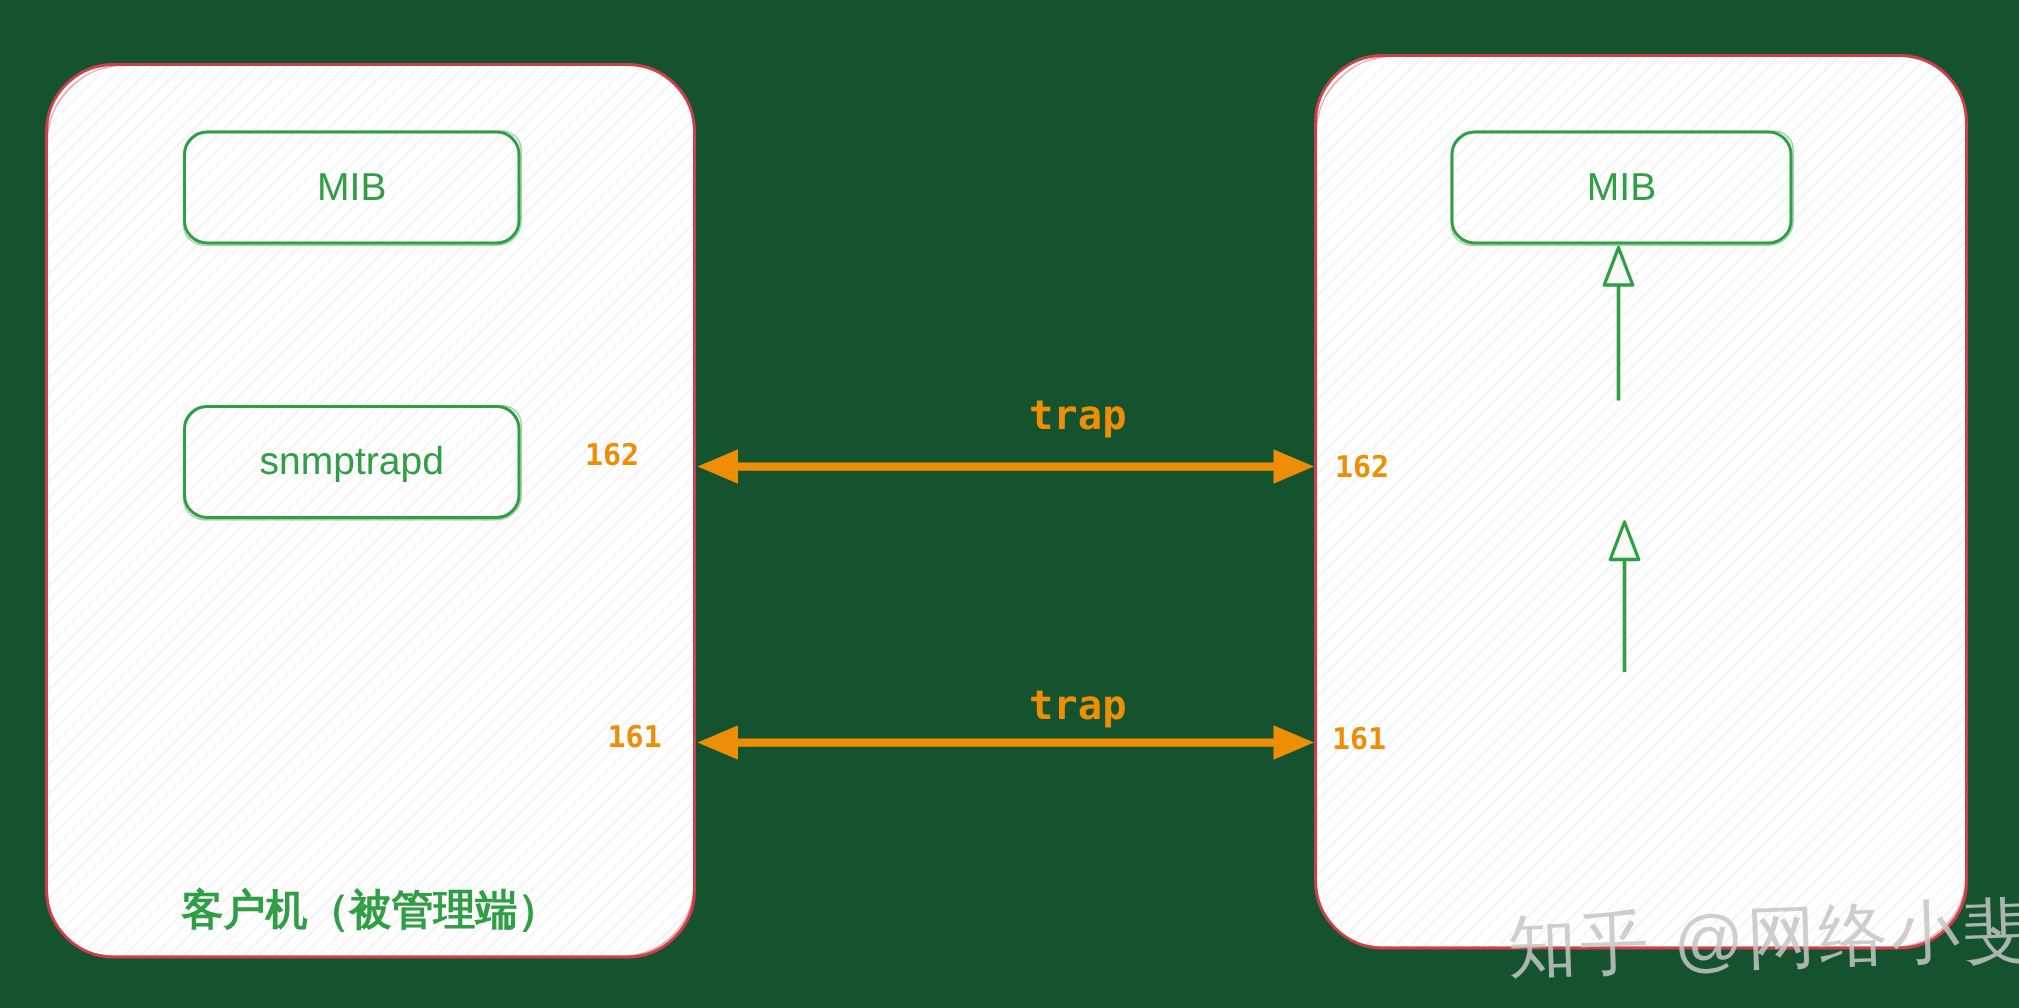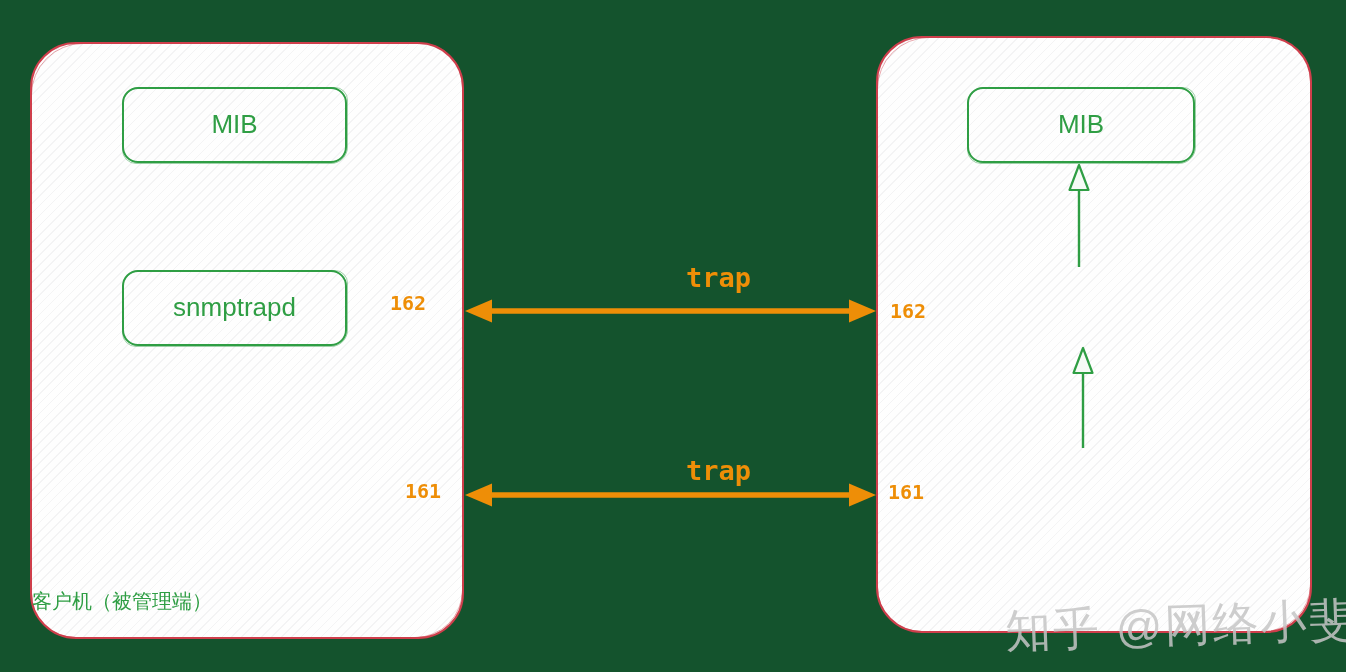--- a/index.html
+++ b/index.html
@@ -35,22 +35,22 @@
     border:1.3px solid rgba(47,158,68,0.45);
     border-radius:19px 13px 17px 14px;
   }
 
   .port {
     position:absolute; color:#ee8e07; font-weight:bold; font-size:20px;
     font-family:"DejaVu Sans Mono", monospace; letter-spacing:0px;
   }
 
   .boxlabel {
-    position:absolute; left:0; right:0; text-align:left;
-    color:#2f9e44; font-weight:normal; font-size:20px;
+    position:absolute; left:0; right:0; text-align:center;
+    color:#2f9e44; font-weight:bold; font-size:28px;
   }
 
   .linklabel {
     position:absolute; text-align:center; color:#ee8e07;
     font-family:"DejaVu Sans Mono", monospace; font-weight:bold; font-size:27px;padding-left:48px;
   }
 
   .arrow-svg { position:absolute; overflow:visible; }
 
   .watermark {

